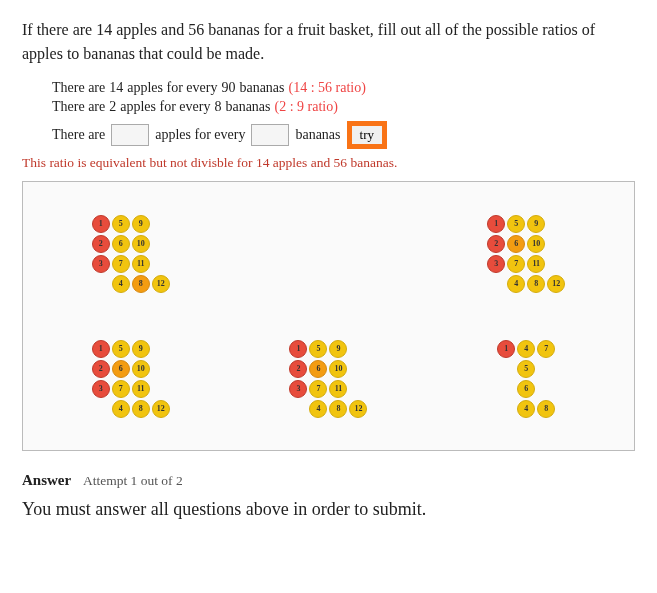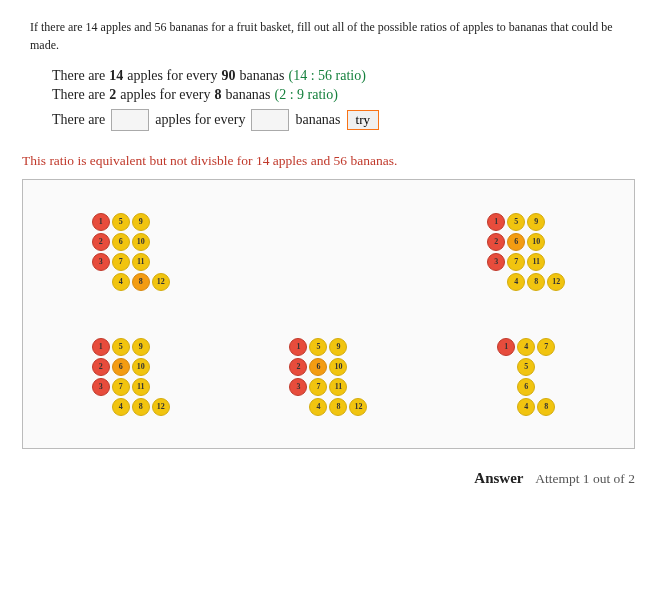--- a/index.html
+++ b/index.html
@@ -6,61 +6,60 @@
     body {
       font-family: Georgia, 'Times New Roman', serif;
       font-size: 15px;
       background: #fff;
       color: #222;
       width: 657px;
       min-height: 593px;
       padding: 18px 22px;
     }
     .problem-text {
-      font-size: 12px;
+      font-size: 16px;
       line-height: 1.5;
       margin-bottom: 14px;
-      margin-left: 8px;
     }
     .rows-section {
       margin-left: 30px;
-      margin-bottom: 22px;
+      margin-bottom: 6px;
     }
     .row-line {
       display: flex;
       align-items: center;
       gap: 4px;
       margin-bottom: 3px;
       font-size: 14px;
     }
     .row-line .num {
-      font-weight: bold;
+      font-weight: normal;
     }
     .row-line .ratio-label {
-      color: #15803d;
+      color: #ef4444;
     }
     .input-line {
       display: flex;
       align-items: center;
       gap: 6px;
       margin-top: 6px;
       margin-bottom: 6px;
       font-size: 14px;
     }
     .small-input {
       width: 38px;
       height: 22px;
       border: 1px solid #aaa;
       background: #f5f5f5;
       font-size: 13px;
       text-align: center;
     }
     .try-btn {
       padding: 1px 8px;
-      border: 1px solid #f97316;
+      border: 5px solid #f97316;
       background: #f0f0f0;
       font-size: 13px;
       cursor: pointer;
       font-family: inherit;
     }
     .warning-text {
       color: #c0392b;
       font-size: 13.5px;
       margin-bottom: 10px;
       margin-left: 0;
@@ -93,21 +92,20 @@
       color: #333;
       border: 1px solid rgba(0,0,0,0.2);
     }
     .circle-red { background: #e74c3c; border-color: #c0392b; }
     .circle-orange { background: #f39c12; border-color: #d68910; }
     .circle-yellow { background: #f1c40f; border-color: #d4ac0d; }
 
     .answer-section {
       margin-top: 21px;
       border-top: none;
-      text-align: right;
     }
     .answer-label {
       font-weight: bold;
       font-size: 15px;
     }
     .attempt-text {
       font-size: 13.5px;
       color: #555;
       margin-left: 8px;
     }
@@ -264,13 +262,14 @@
       <div class="circle circle-yellow">8</div>
     </div>
   </div>
 </div>
 
 <div class="answer-section">
   <div style="margin-bottom:6px;">
     <span class="answer-label">Answer</span>
     <span class="attempt-text">Attempt 1 out of 2</span>
   </div>
+  <p class="submit-text">You must answer all questions above in order to submit.</p>
 </div>
 
 </body></html>

